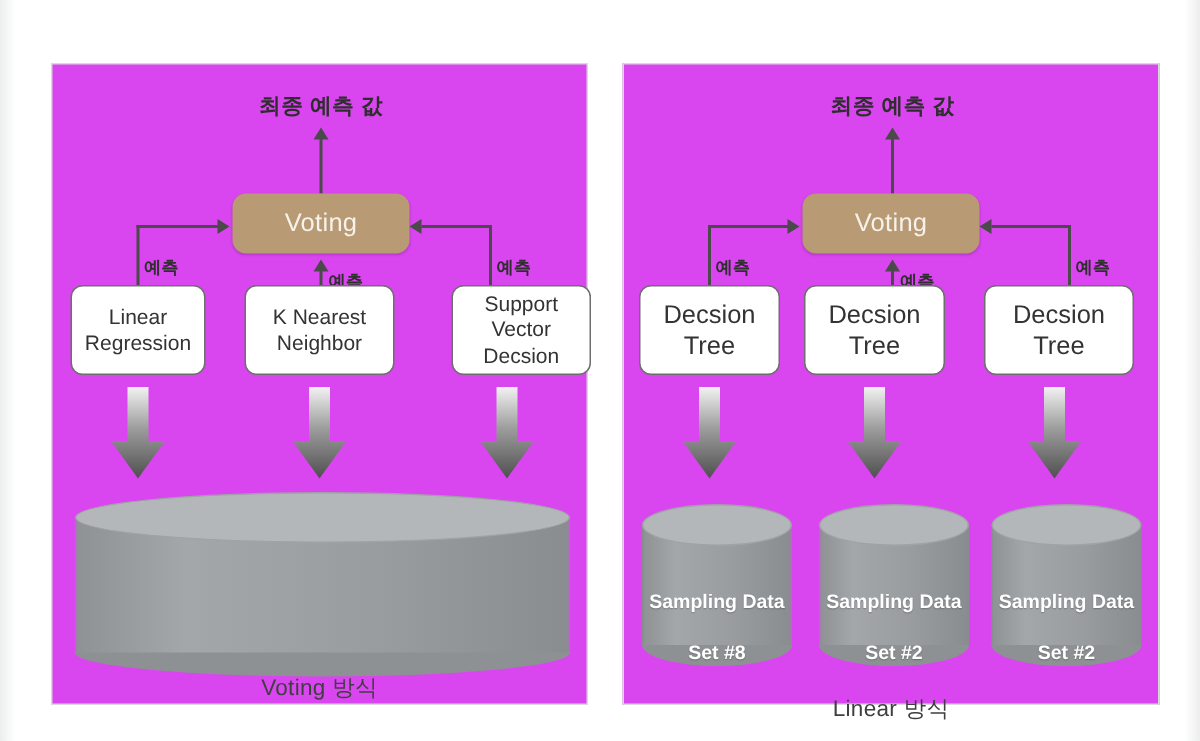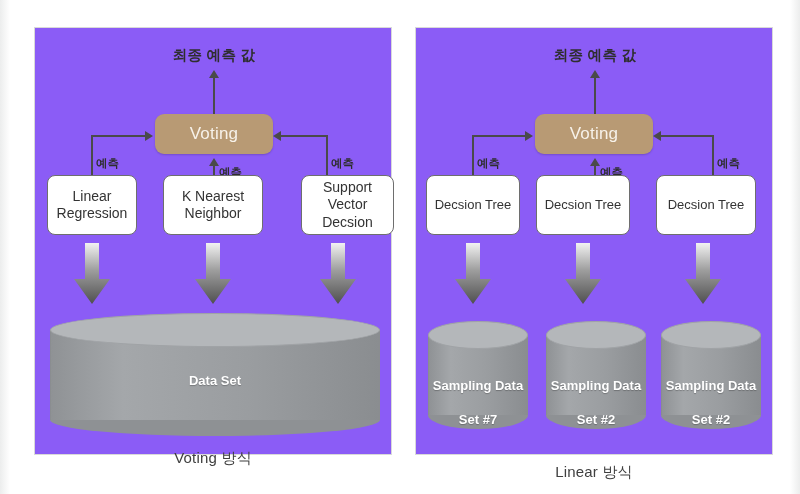--- a/index.html
+++ b/index.html
@@ -28,23 +28,24 @@
     background: linear-gradient(to right, #eceded, #ffffff);
     pointer-events: none;
   }
   .edge-shade.right {
     right: 0;
     background: linear-gradient(to left, #eceded, #ffffff);
   }
 
   .panel {
     position: absolute;
-    background: #8b5cf6;
+    background: #d946ef;
     border: 1.5px solid #d9d9d9;
     box-sizing: border-box;
+    margin-top: 15px;
   }
   .panel-caption {
     position: absolute;
     text-align: center;
     font-size: 15px;
     color: #3f3f3f;
     letter-spacing: .2px;
     white-space: nowrap;
   }
 
@@ -79,21 +80,21 @@
     box-sizing: border-box;
     display: flex;
     align-items: center;
     justify-content: center;
     text-align: center;
     color: #333333;
     font-size: 14px;
     line-height: 1.25;
     padding: 2px 3px;
   }
-  .model-box.small { font-size: 13px; }
+  .model-box.small { font-size: 17px; }
 
   
   .line-v, .line-h {
     position: absolute;
     background: #4a4a4a;
   }
   .line-v { width: 1.6px; }
   .line-h { height: 1.6px; }
 
   
@@ -253,21 +254,20 @@
           </linearGradient>
         </defs>
         <polygon points="12,0 26,0 26,36 37,36 19,61 1,36 12,36" fill="url(#ga3)"></polygon>
       </svg>
     </div>
 
     <div class="cyl" style="left:15px; top:285px; width:330px; height:125px;">
       <div class="bottom" style="top:91px; height:32px;"></div>
       <div class="body" style="top:17px; height:90px;"></div>
       <div class="top" style="top:0px; height:34px;"></div>
-      <div class="cyl-label" style="top:60px;">Data Set</div>
     </div>
   </div>
 
   <div class="panel-caption" style="left:34px; top:449px; width:358px;">Voting 방식</div>
 
   <div class="panel" style="left:415px; top:27px; width:358px; height:428px;">
 
     <div class="final-label" style="left:0; top:18px; width:358px;">최종 예측 값</div>
 
     <div class="line-v" style="left:178.2px; top:48px; height:38px;"></div>
@@ -339,21 +339,21 @@
         <polygon points="12,0 26,0 26,36 37,36 19,61 1,36 12,36" fill="url(#gb3)"></polygon>
       </svg>
     </div>
 
     <div class="cyl" style="left:12px; top:293px; width:100px; height:112px;">
       <div class="bottom" style="top:80px; height:28px;"></div>
       <div class="body" style="top:14px; height:80px;"></div>
       <div class="top" style="top:0px; height:28px;"></div>
       <div class="cyl-label" style="top:40px;">
         <span>Sampling Data</span><br>
-        <span>Set #7</span>
+        <span>Set #8</span>
       </div>
     </div>
 
     <div class="cyl" style="left:130px; top:293px; width:100px; height:112px;">
       <div class="bottom" style="top:80px; height:28px;"></div>
       <div class="body" style="top:14px; height:80px;"></div>
       <div class="top" style="top:0px; height:28px;"></div>
       <div class="cyl-label" style="top:40px;">
         <span>Sampling Data</span><br>
         <span>Set #2</span>

